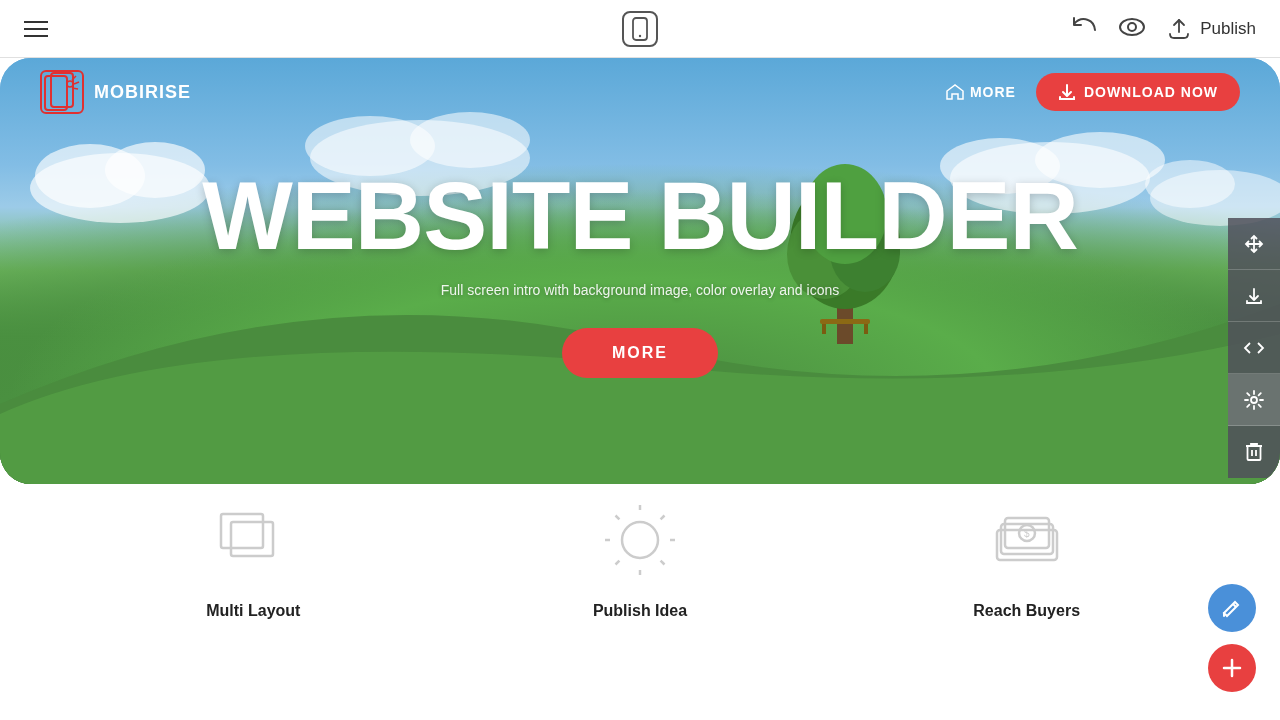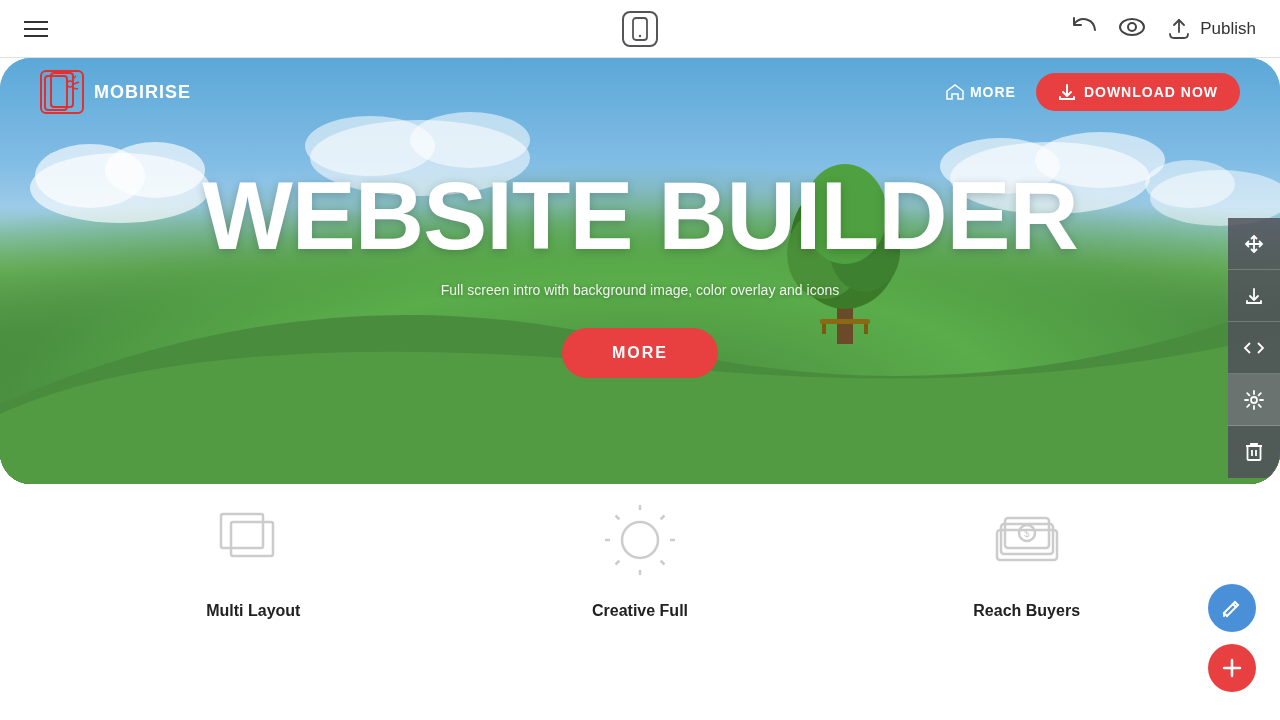--- a/index.html
+++ b/index.html
@@ -322,21 +322,21 @@
 
         <line x1="40" y1="10" x2="40" y2="5"></line>
         <line x1="40" y1="70" x2="40" y2="75"></line>
         <line x1="10" y1="40" x2="5" y2="40"></line>
         <line x1="70" y1="40" x2="75" y2="40"></line>
         <line x1="19.4" y1="19.4" x2="15.5" y2="15.5"></line>
         <line x1="60.6" y1="60.6" x2="64.5" y2="64.5"></line>
         <line x1="60.6" y1="19.4" x2="64.5" y2="15.5"></line>
         <line x1="19.4" y1="60.6" x2="15.5" y2="64.5"></line>
       </svg>
-      <span class="feature-label">Creative Full</span>
+      <span class="feature-label">Publish Idea</span>
     </div>
 
     <div class="feature-item">
       <svg class="feature-icon" viewBox="0 0 80 80" fill="none" stroke="#ccc" stroke-width="2.5">
 
         <rect x="10" y="30" width="60" height="30" rx="3"></rect>
         <rect x="14" y="24" width="52" height="30" rx="3"></rect>
         <rect x="18" y="18" width="44" height="30" rx="3"></rect>
         <circle cx="40" cy="33" r="8"></circle>
         <text x="37" y="37" font-size="10" fill="#ccc" stroke="none" font-family="sans-serif">$</text>

